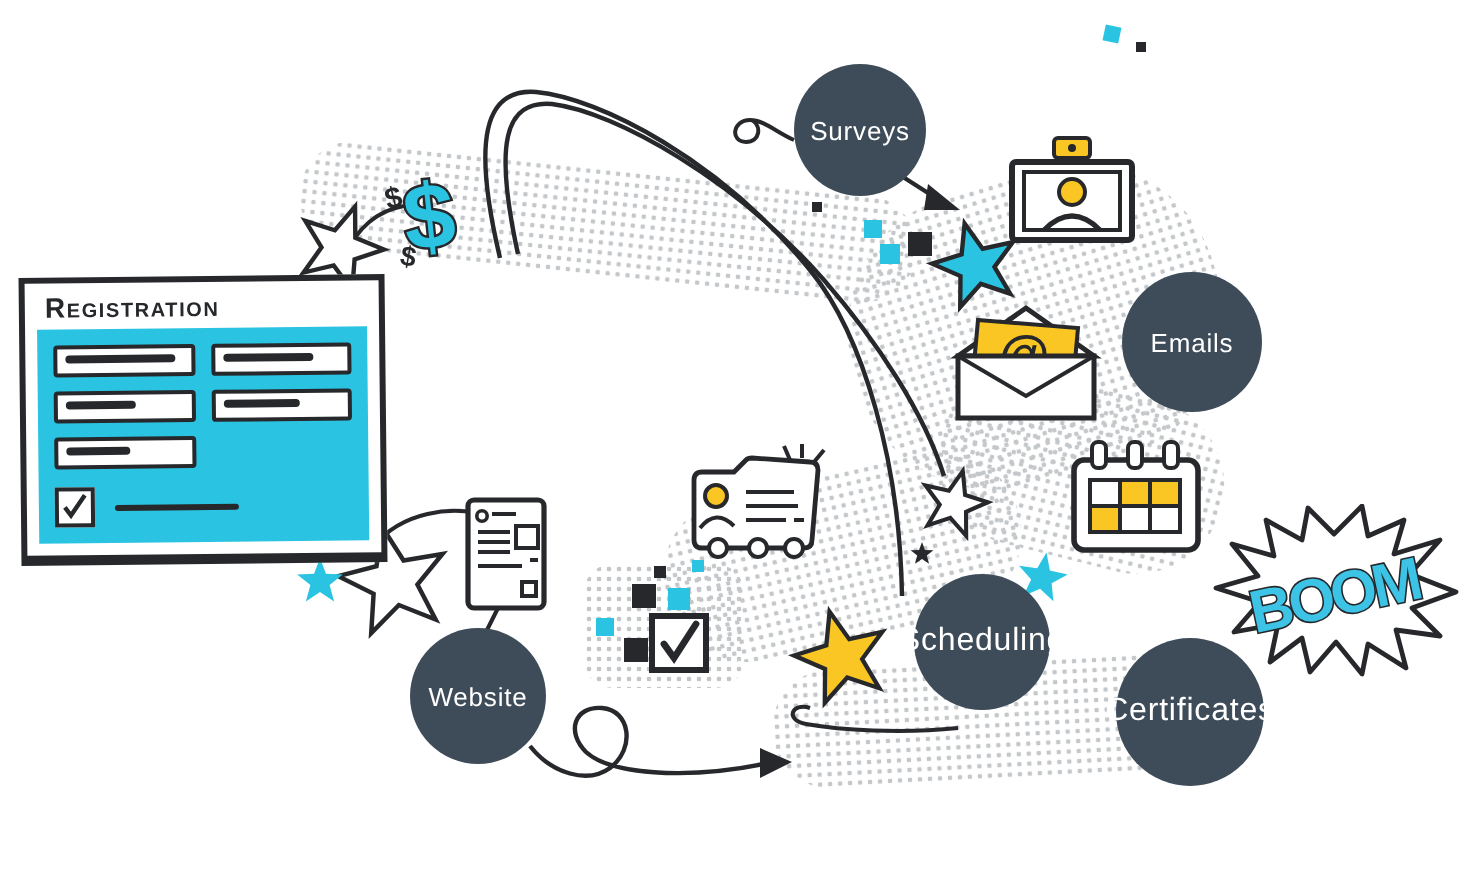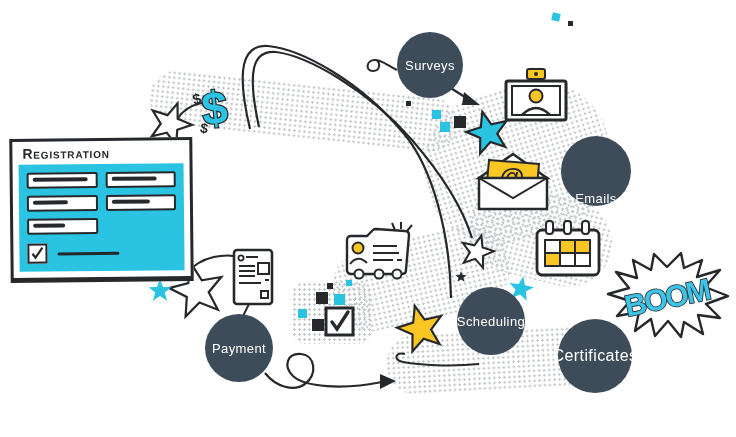--- a/index.html
+++ b/index.html
@@ -191,28 +191,28 @@
           </svg>
         </span>
         <span class="reg-line"></span>
       </div>
     </div>
   </div>
 
   <div class="node" style="left:397px;top:32px;width:66px;height:66px;">
     <span>Surveys</span>
     </div>
-  <div class="node" style="left:561px;top:136px;width:70px;height:70px;align-items:flex-end;">
+  <div class="node" style="left:561px;top:136px;width:70px;height:70px;">
     <span>Emails</span>
     </div>
-  <div class="node" style="left:457px;top:287px;width:68px;height:68px;font-size:13px;">
+  <div class="node" style="left:457px;top:287px;width:68px;height:68px;font-size:16px;">
     <span>Scheduling</span>
     </div>
   <div class="node" style="left:205px;top:314px;width:68px;height:68px;">
-    <span>Payment</span>
+    <span>Website</span>
     </div>
   <div class="node" style="left:558px;top:319px;width:74px;height:74px;font-size:16px;">
     <span>Certificates</span>
     </div>
 
   <svg class="art-top" width="736" height="437" viewBox="0 0 736 437">
     <defs>
       <path id="star2" d="M 0,-1 L 0.247,-0.34 L 0.951,-0.309 L 0.4,0.13 L 0.588,0.809 L 0,0.42 L -0.588,0.809 L -0.4,0.13 L -0.951,-0.309 L -0.247,-0.34 Z"></path>
     </defs>
     <use href="#star2" transform="translate(421,329) rotate(-15) scale(24)" fill="#f9c623" stroke="#26282b" stroke-width="0.09"></use>

